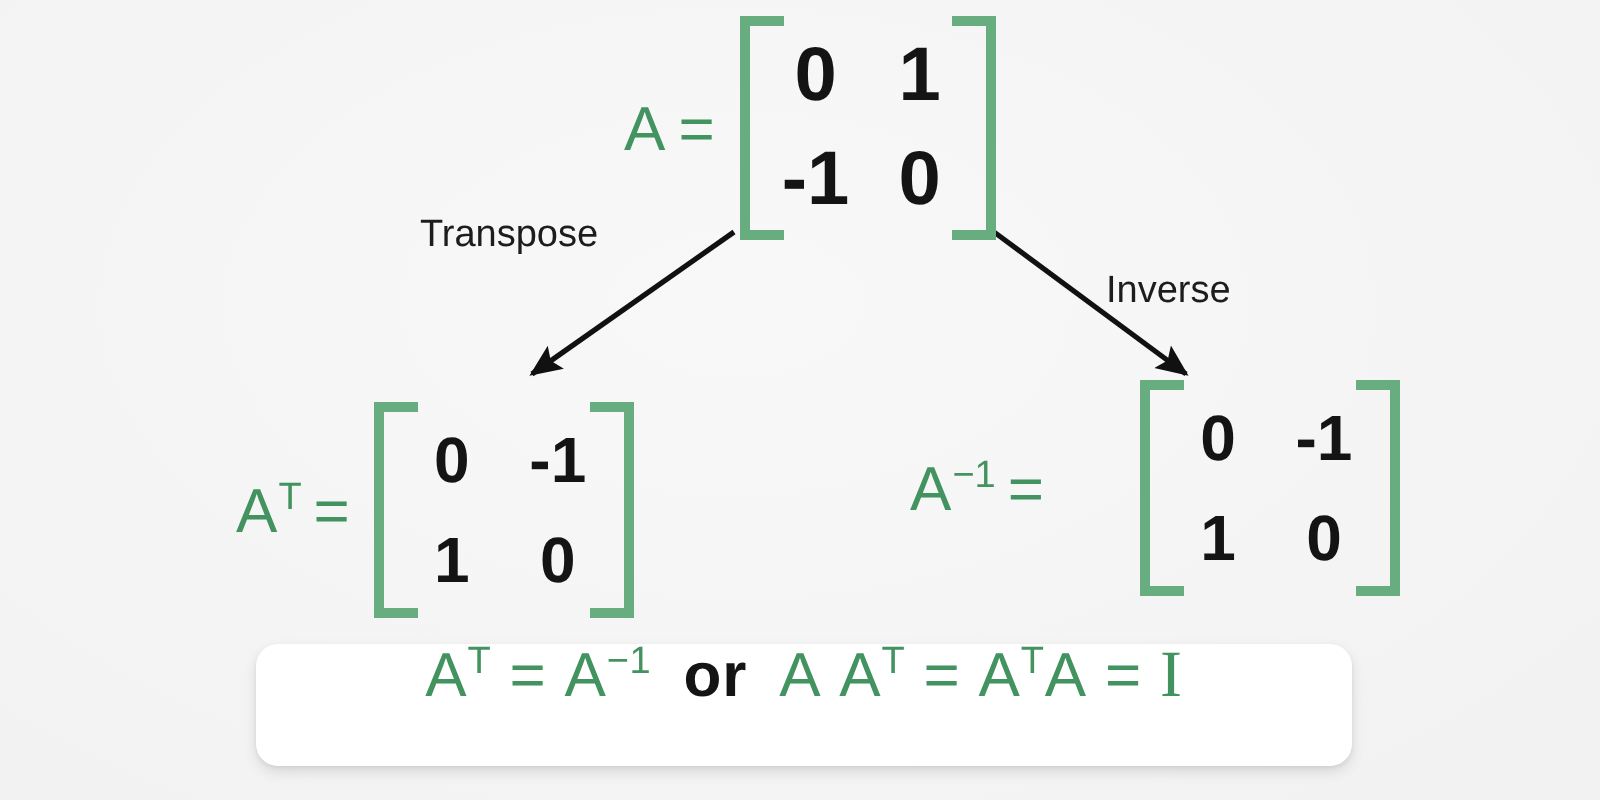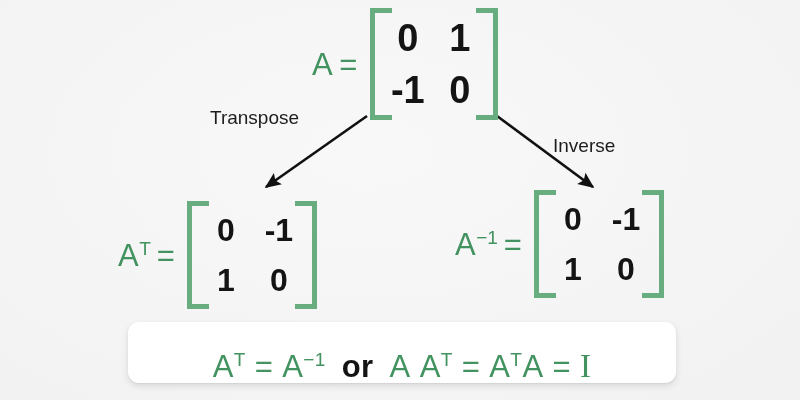--- a/index.html
+++ b/index.html
@@ -105,20 +105,21 @@
     top: 201px;
   }
   #matrix-at .bracketed { width: 130px; height: 108px; }
   #matrix-at .grid { width: 106px; height: 100px; }
   #matrix-at .cell { font-size: 32px; }
 
   
   #matrix-ainv {
     left: 455px;
     top: 190px;
+    gap: 36px;
   }
   #matrix-ainv .bracketed { width: 130px; height: 108px; }
   #matrix-ainv .grid { width: 106px; height: 100px; }
   #matrix-ainv .cell { font-size: 32px; }
 
   
   .edge-label {
     position: absolute;
     color: #1d1d1d;
     font-size: 19px;
@@ -132,21 +133,21 @@
   #result-card {
     position: absolute;
     left: 128px;
     top: 322px;
     width: 548px;
     height: 61px;
     background: #ffffff;
     border-radius: 11px;
     box-shadow: 0 3px 7px rgba(0,0,0,0.11), 0 1px 2px rgba(0,0,0,0.06);
     display: flex;
-    align-items: flex-end;
+    align-items: flex-start;
     justify-content: center;
   }
   #result-formula {
     font-size: 31px;
     line-height: 1;
     white-space: nowrap;
     letter-spacing: 0.4px;
   }
   #result-formula .g { color: #42935f; }
   #result-formula .k { color: #141414; font-weight: 700; }

